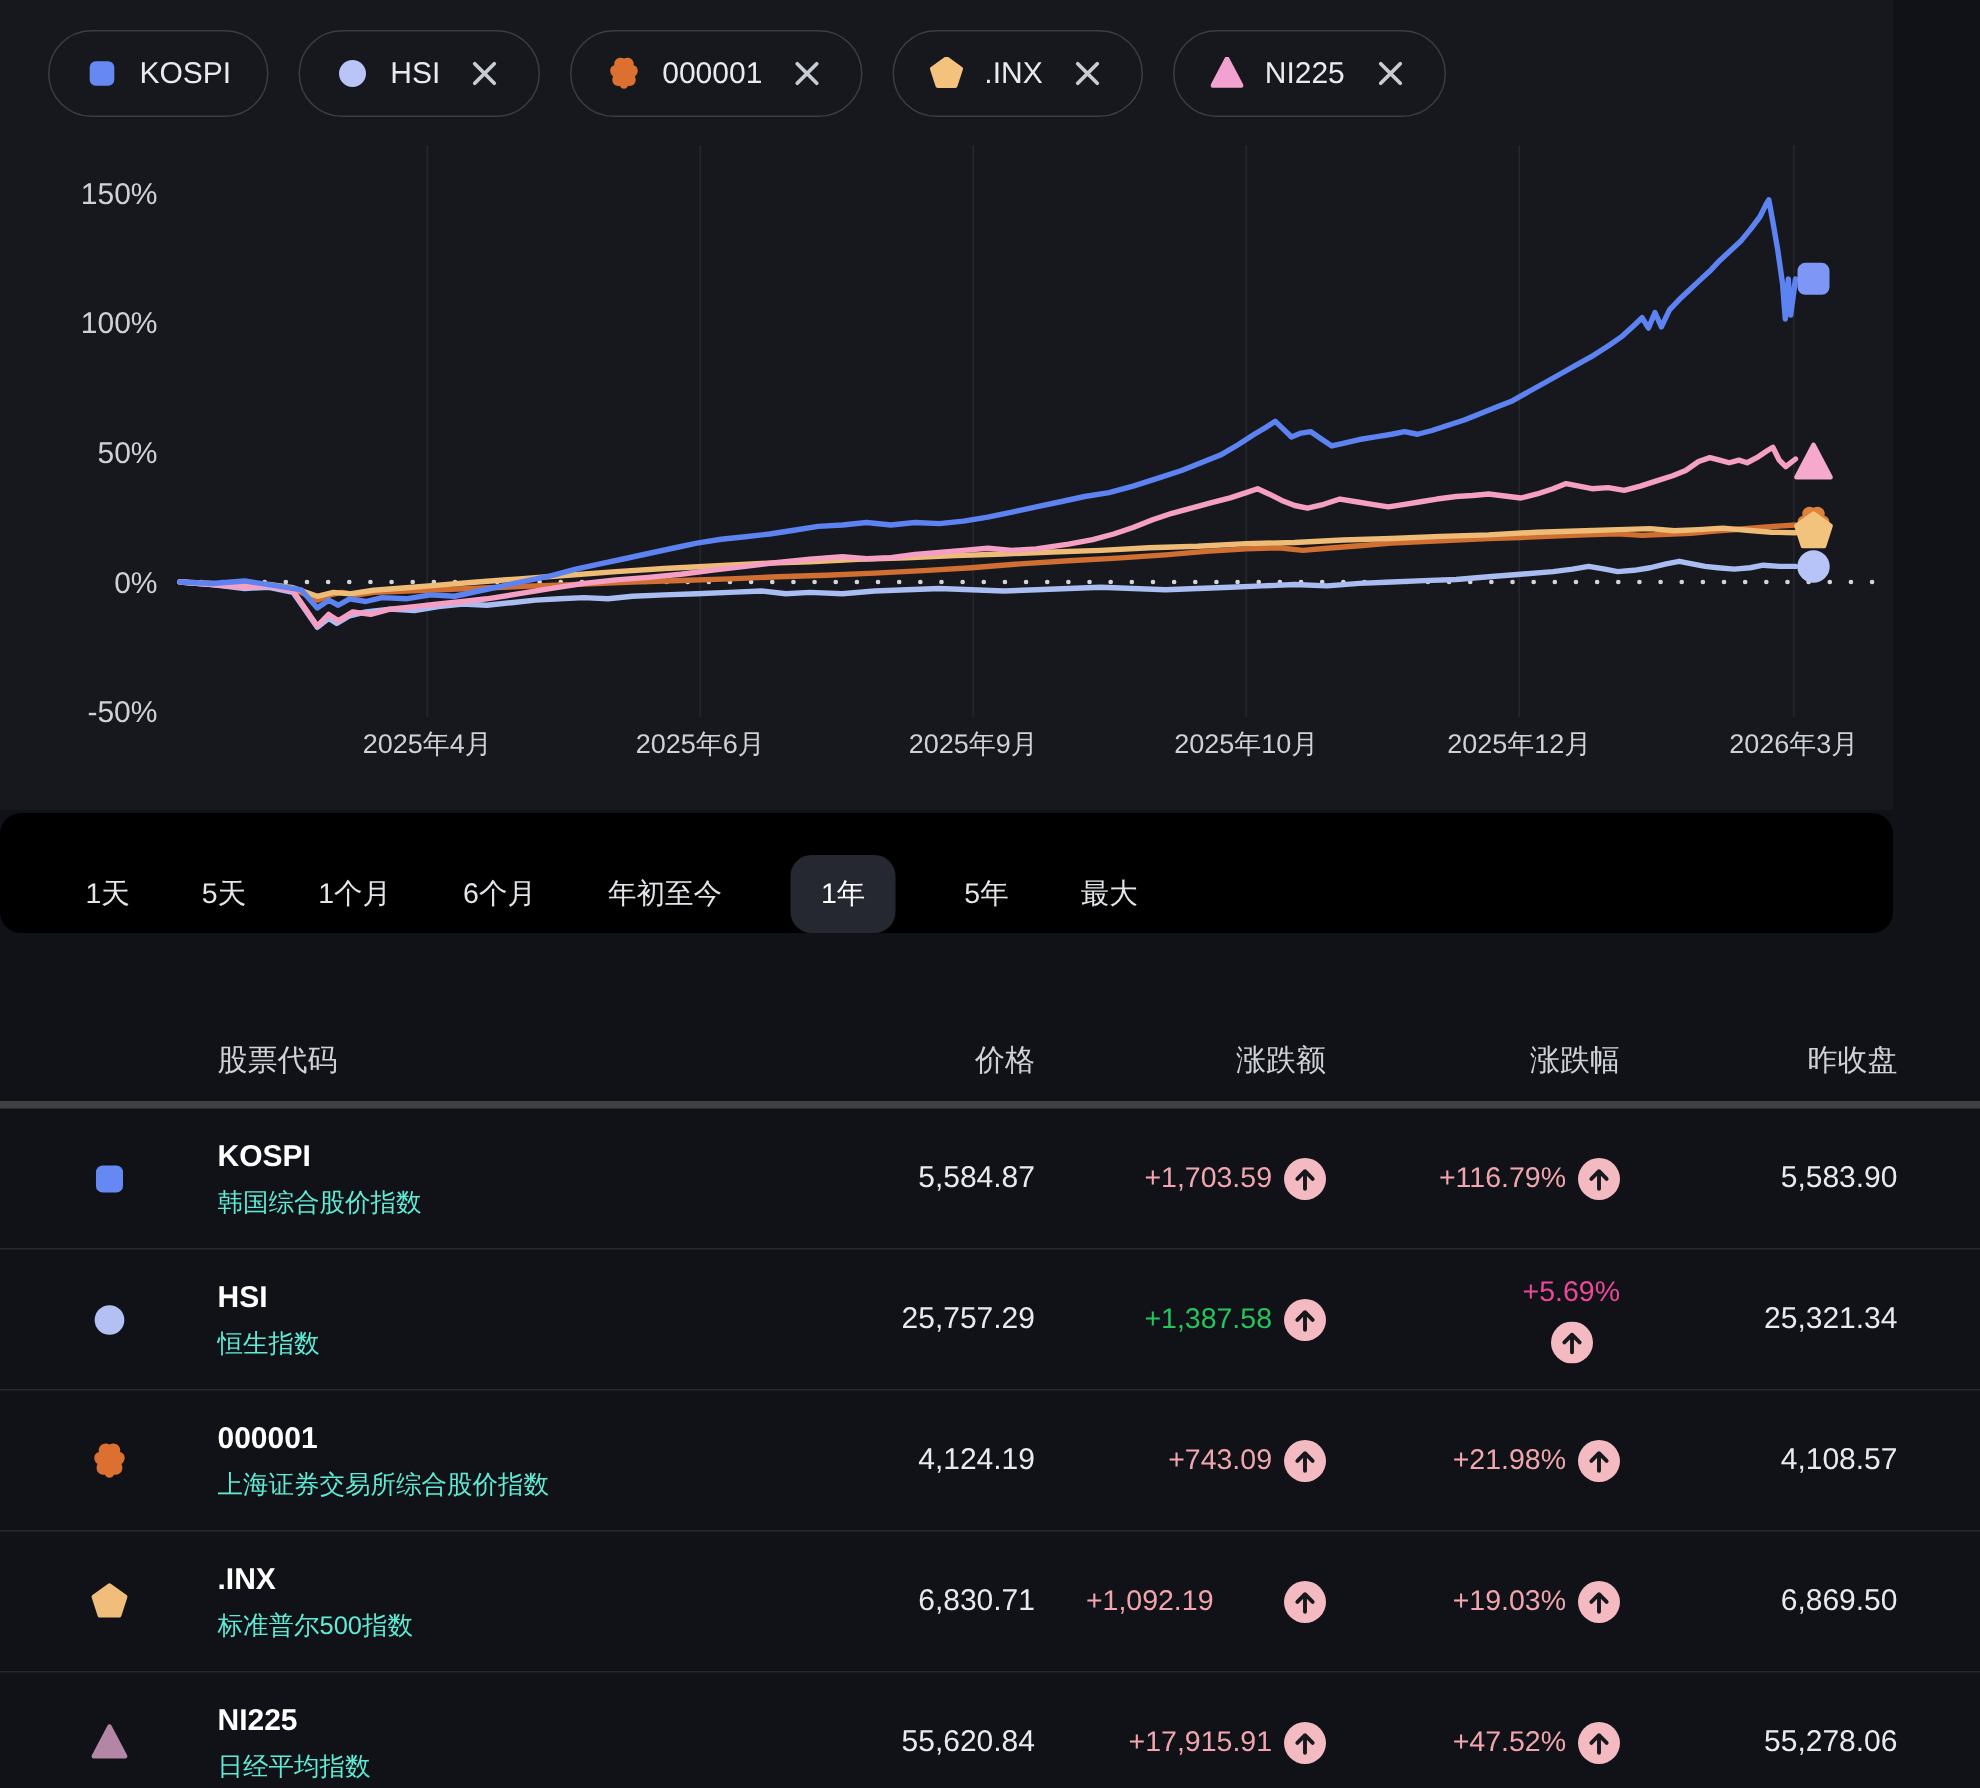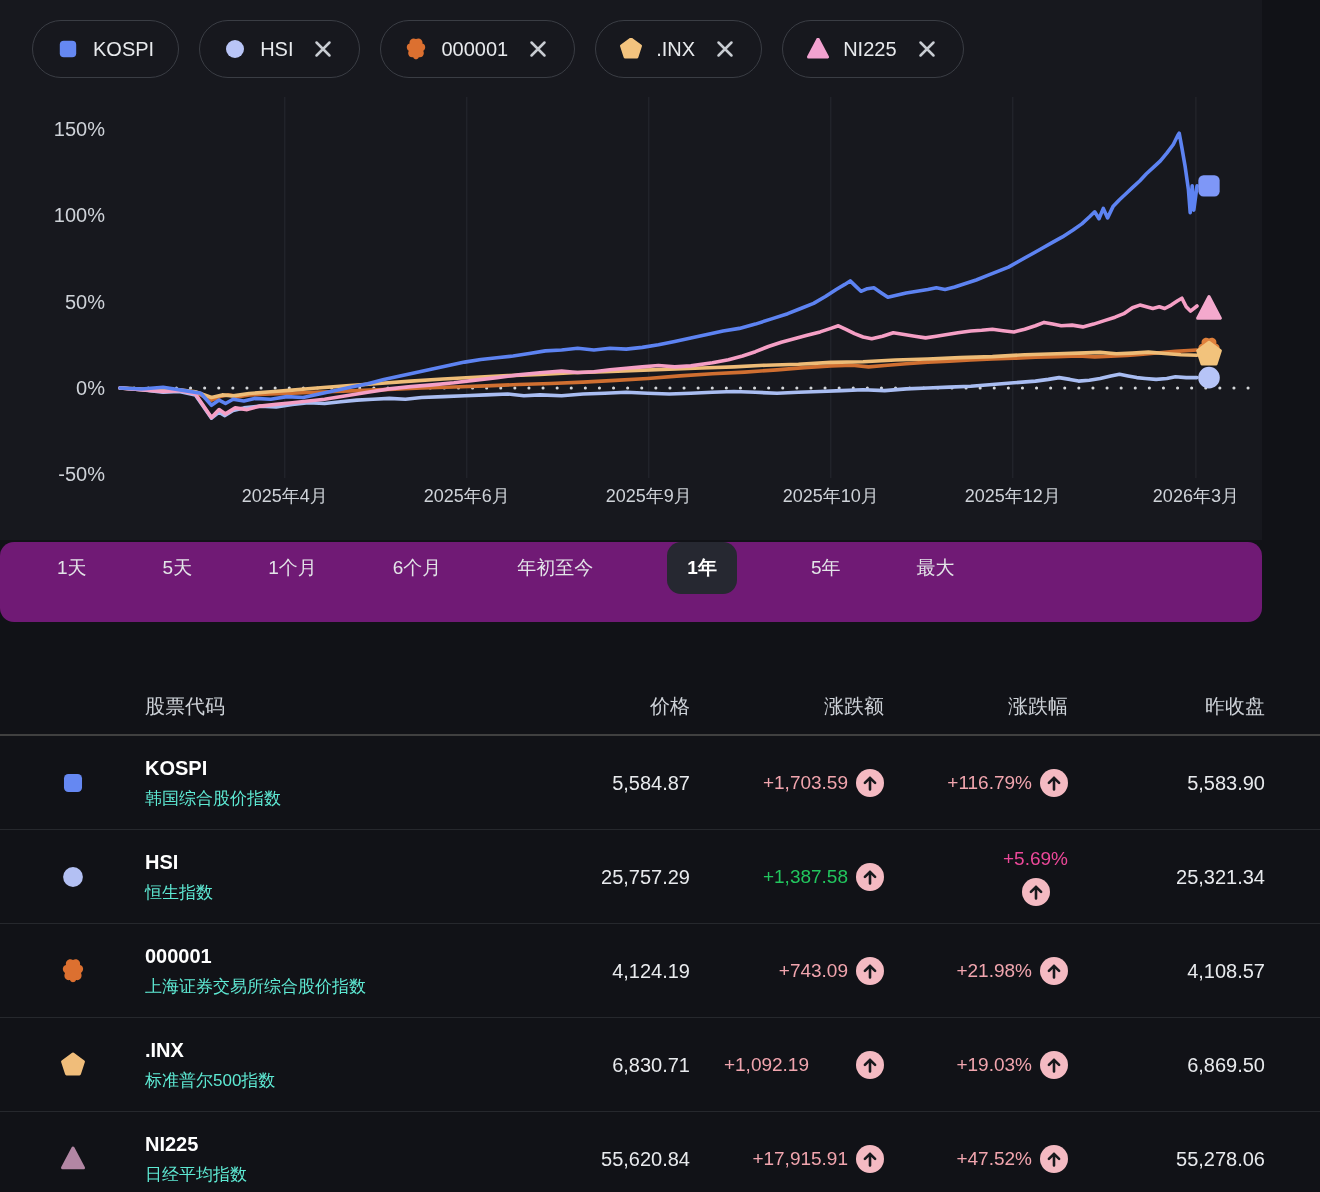--- a/index.html
+++ b/index.html
@@ -6,38 +6,38 @@
   body{width:1320px;height:1192px;overflow:hidden;
        font-family:"Liberation Sans","DejaVu Sans",sans-serif;color:#e8eaed;}
   .page{position:relative;width:1320px;height:1192px;}
   .chart-card{position:absolute;left:0;top:0;width:1262px;height:540px;background:#17181e;}
   .chips{position:absolute;left:32px;top:20px;display:flex;gap:20px;z-index:3;}
   .chip{display:flex;align-items:center;gap:14px;height:58px;padding:0 24px;
         border:1px solid #3a3d44;border-radius:29px;background:transparent;
         font-size:20px;font-weight:500;color:#e8eaed;cursor:pointer;box-sizing:border-box;}
   .chip .xwrap{display:flex;margin-left:4px;cursor:pointer;}
   svg.chart{position:absolute;left:0;top:0;}
-  .range-bar{position:absolute;left:0;top:542px;width:1262px;height:80px;background:#701a75;
-             border-radius:14px;display:flex;align-items:flex-start;padding-left:55px;
-             gap:72px;box-sizing:border-box;}
+  .range-bar{position:absolute;left:0;top:542px;width:1262px;height:80px;background:#000000;
+             border-radius:14px;display:flex;align-items:flex-end;padding-left:55px;
+             gap:44px;box-sizing:border-box;}
   .range-btn{font-size:19px;color:#e3e5e8;background:none;border:none;padding:13px 2px;
              cursor:pointer;font-family:inherit;border-radius:14px;}
-  .range-btn.selected{background:#262831;padding:13px 20px;font-weight:700;color:#ffffff;}
+  .range-btn.selected{background:#262831;padding:13px 20px;font-weight:400;color:#ffffff;}
   .qtable{position:absolute;left:0;top:678px;width:1320px;}
-  .thead{position:relative;height:56px;border-bottom:2px solid #404040;}
+  .thead{position:relative;height:56px;border-bottom:5px solid #404040;}
   .th{position:absolute;bottom:14px;font-size:20px;color:#ced2d8;}
   .row{position:relative;height:93px;border-bottom:1px solid #26282d;cursor:pointer;}
   .cell{position:absolute;top:50%;transform:translateY(-50%);}
   .icon-cell{left:60px;display:flex;}
   .name-cell{left:145px;}
   .sym{font-size:20px;font-weight:700;color:#ffffff;line-height:1.2;}
   .subtitle{font-size:17px;color:#5eead4;margin-top:7px;}
   .num{font-size:20px;color:#e8eaed;}
   .chg{display:flex;align-items:center;gap:8px;font-size:19px;font-weight:500;}
-  .r-price{right:630px;} .r-chg{right:436px;} .r-pct{right:252px;} .r-prev{right:55px;}
+  .r-price{right:630px;} .r-chg{right:436px;} .r-pct{right:240px;} .r-prev{right:55px;}
 </style>
 </head>
 <body>
 
 <div class="page">
   <section class="chart-card">
     <svg class="chart" id="chart-svg" width="1262" height="540" viewBox="0 0 1262 540">
         <line x1="284.8" y1="97" x2="284.8" y2="478" stroke="#27292f" stroke-width="1"></line>
         <line x1="466.8" y1="97" x2="466.8" y2="478" stroke="#27292f" stroke-width="1"></line>
         <line x1="648.8" y1="97" x2="648.8" y2="478" stroke="#27292f" stroke-width="1"></line>

